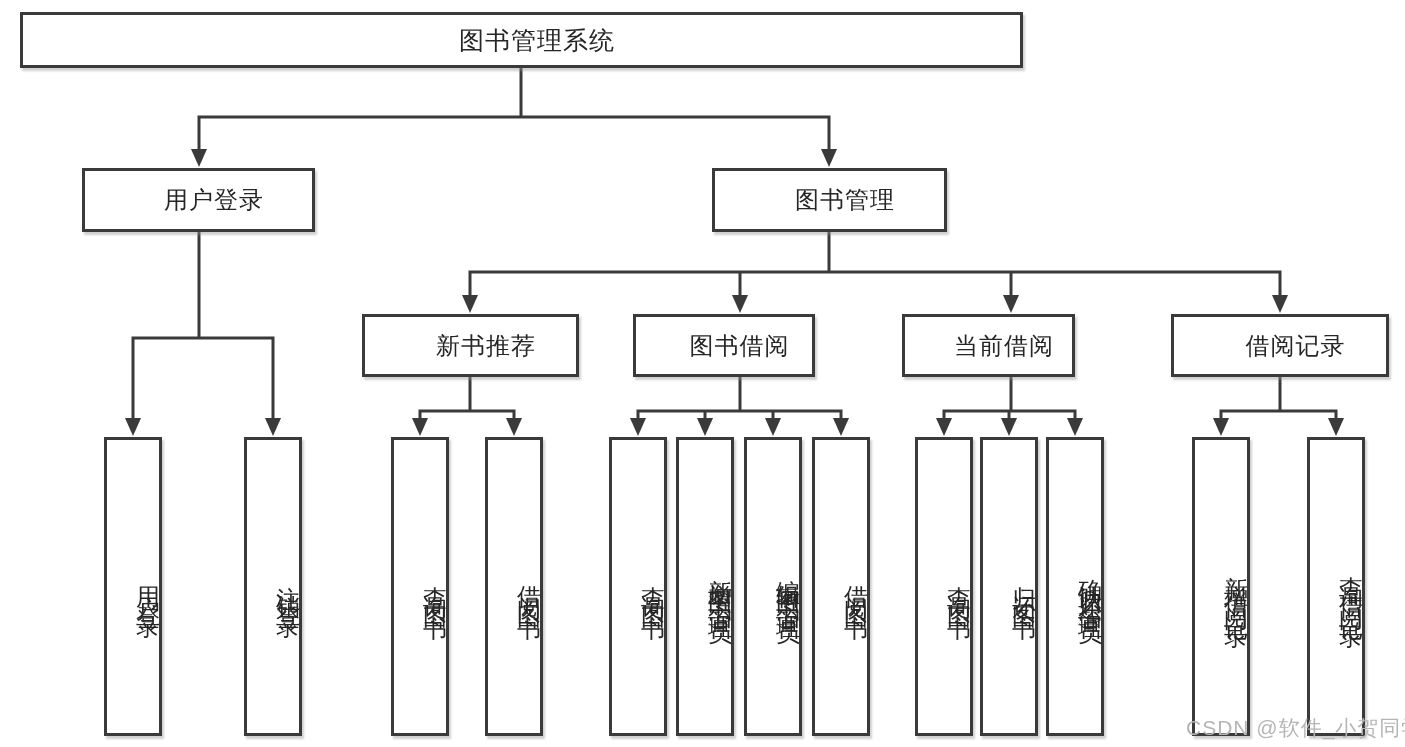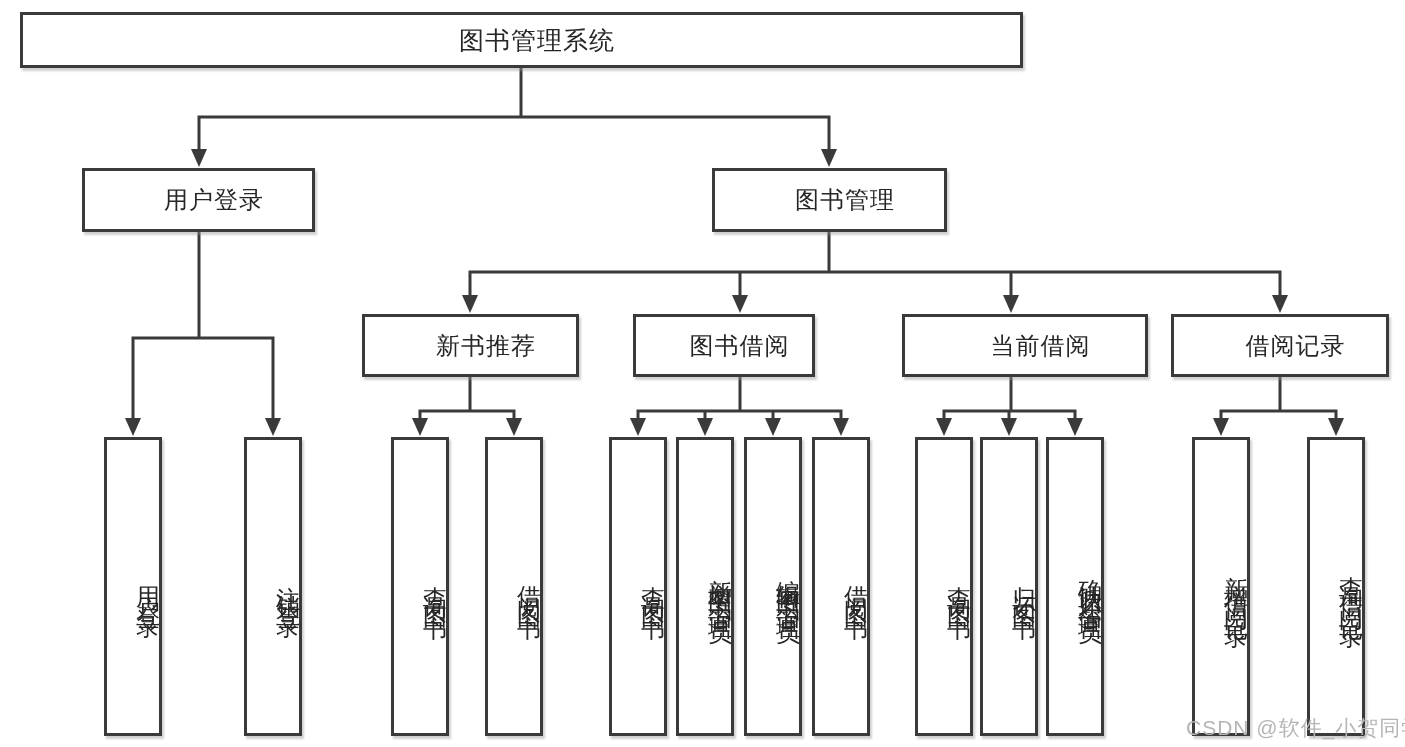--- a/index.html
+++ b/index.html
@@ -123,21 +123,21 @@
   <div class="node h" style="left:712px;top:168px;width:235px;height:64px">
     <span>图书管理</span>
   </div>
 
   <div class="node h" style="left:362px;top:314px;width:217px;height:63px">
     <span>新书推荐</span>
   </div>
   <div class="node h" style="left:633px;top:314px;width:182px;height:63px">
     <span>图书借阅</span>
   </div>
-  <div class="node h" style="left:902px;top:314px;width:246px;height:63px">
+  <div class="node h" style="left:902px;top:314px;width:173px;height:63px">
     <span>当前借阅</span>
   </div>
   <div class="node h" style="left:1171px;top:314px;width:218px;height:63px">
     <span>借阅记录</span>
   </div>
 
   <div class="node vnode" style="left:104px;top:437px;width:58px;height:299px">
     <span class="vlabel" style="letter-spacing: 10px;">用户登录</span>
   </div>
   <div class="node vnode" style="left:244px;top:437px;width:58px;height:299px">

